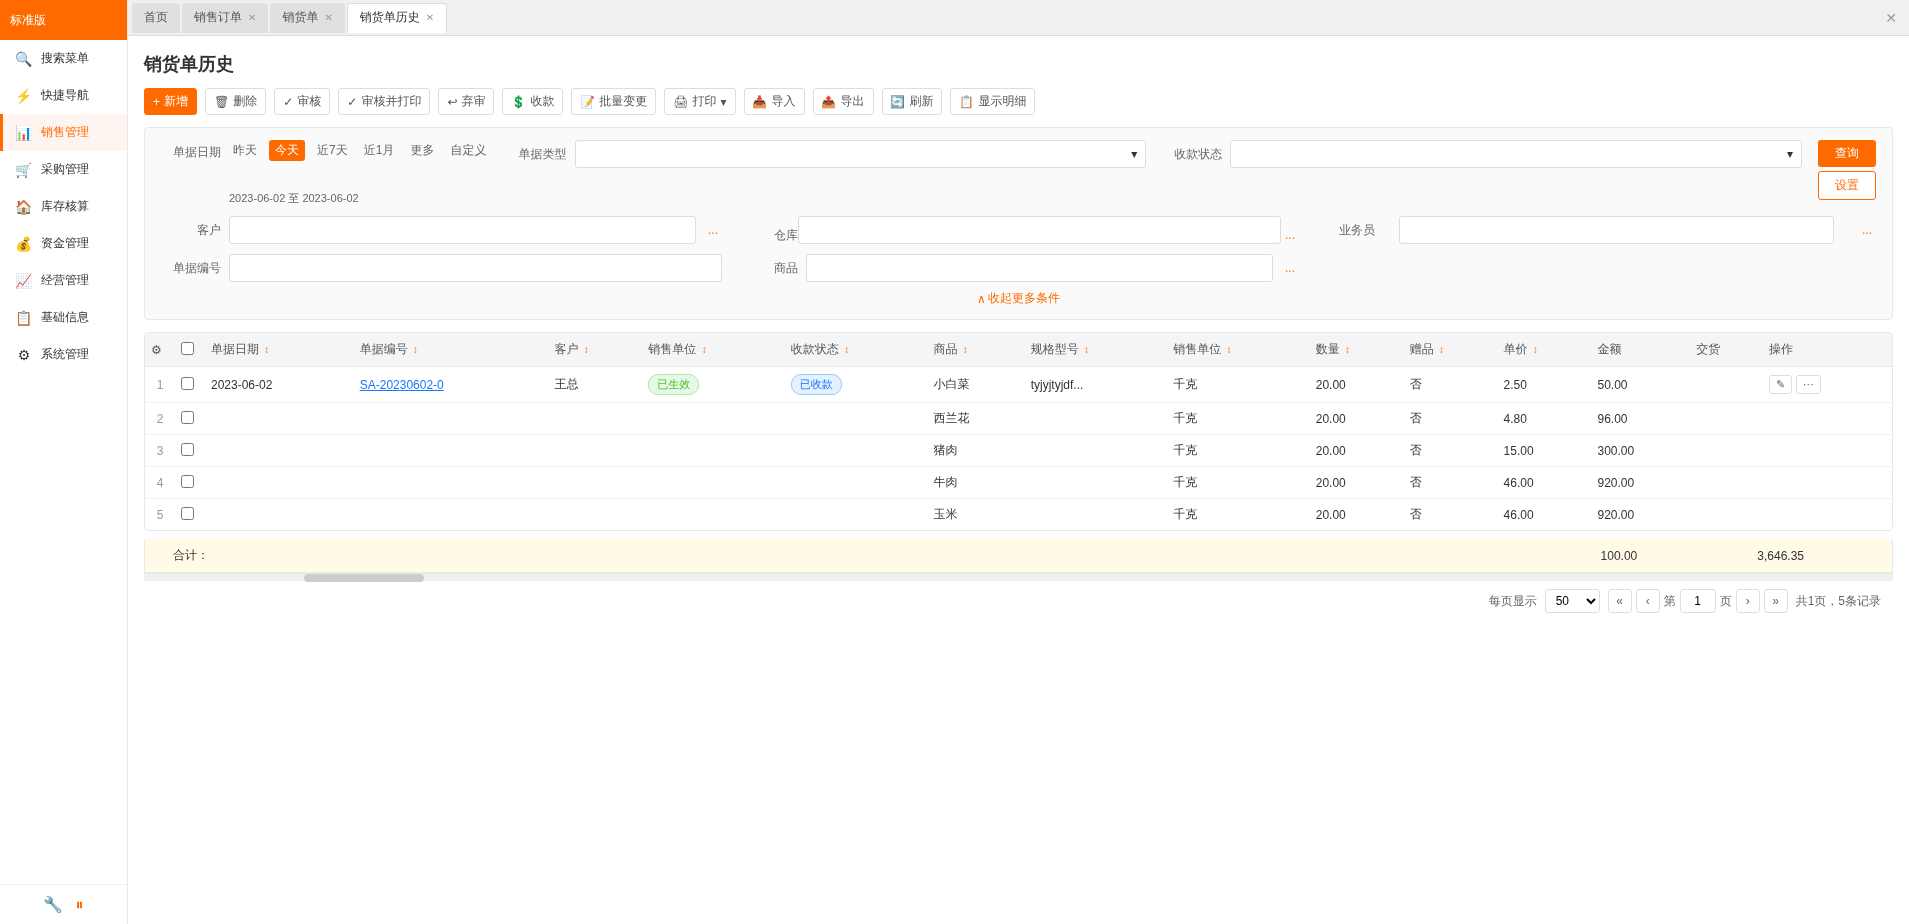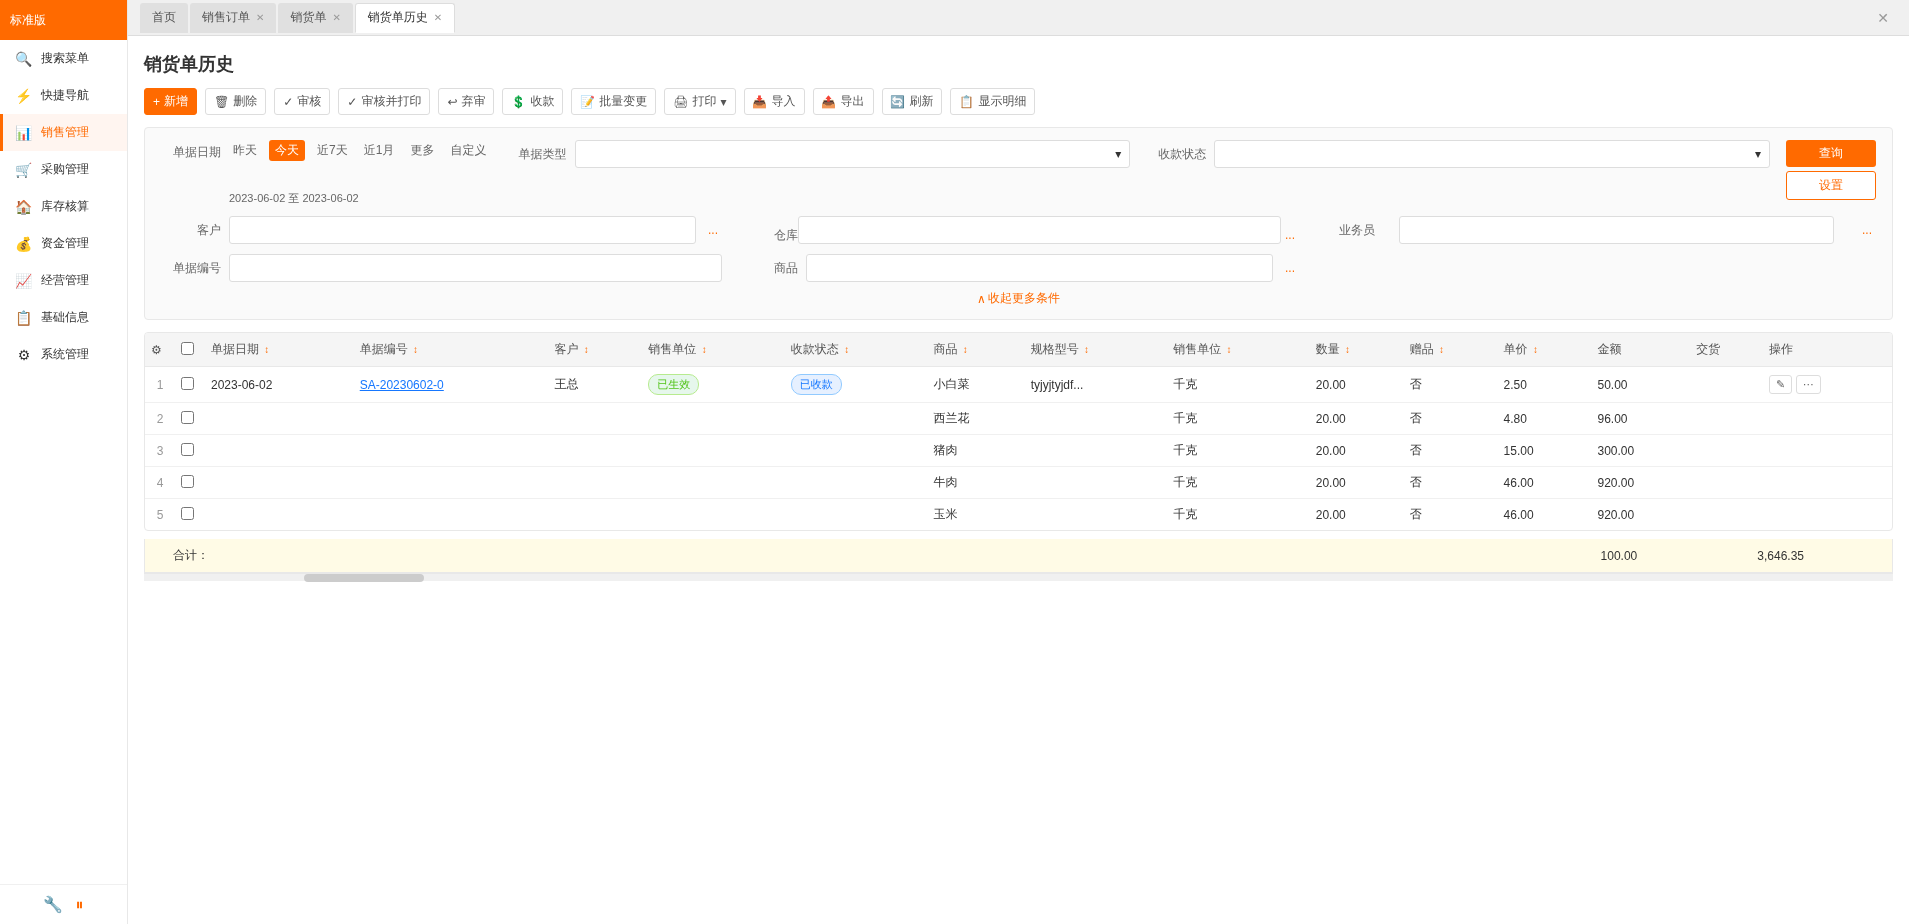--- a/index.html
+++ b/index.html
@@ -53,21 +53,21 @@
     
     .main { flex: 1; display: flex; flex-direction: column; overflow: hidden; }
 
     
     .tab-bar {
       display: flex;
       align-items: center;
       background: #f0f0f0;
       border-bottom: 1px solid #ddd;
       height: 36px;
-      padding: 0 12px;
+      padding: 0 4px;
       flex-shrink: 0;
     }
     .tab {
       display: flex;
       align-items: center;
       padding: 0 12px;
       height: 30px;
       cursor: pointer;
       color: #555;
       background: #e0e0e0;
@@ -333,21 +333,21 @@
       border-radius: 3px;
       padding: 5px 16px;
       cursor: pointer;
       font-size: 12px;
     }
     .set-btn {
       background: #fff;
       color: #ff6a00;
       border: 1px solid #ff6a00;
       border-radius: 3px;
-      padding: 5px 32px;
+      padding: 5px 16px;
       cursor: pointer;
       font-size: 12px;
     }
   </style>
 </head>
 <body>
 
 <div class="sidebar">
   <div class="sidebar-header">
     <span>标准版</span>
@@ -713,14 +713,32 @@
       <div class="summary-values">
         <span>100.00</span>
         <span>3,646.35</span>
       </div>
     </div>
 
     <div class="scrollbar-area">
       <div class="scrollbar-thumb"></div>
     </div>
 
+    <div class="pagination">
+      <span class="page-size-label">每页显示</span>
+      <select class="page-size-select">
+        <option>20</option>
+        <option selected="">50</option>
+        <option>100</option>
+      </select>
+      <div class="page-nav">
+        <button class="page-nav-btn">«</button>
+        <button class="page-nav-btn">‹</button>
+        <span style="color:#666;">第</span>
+        <input class="page-input" value="1" style="">
+        <span style="color:#666;">页</span>
+        <button class="page-nav-btn">›</button>
+        <button class="page-nav-btn">»</button>
+      </div>
+      <span class="page-info">共1页，5条记录</span>
+    </div>
   </div>
 </div>
 
 </body></html>

